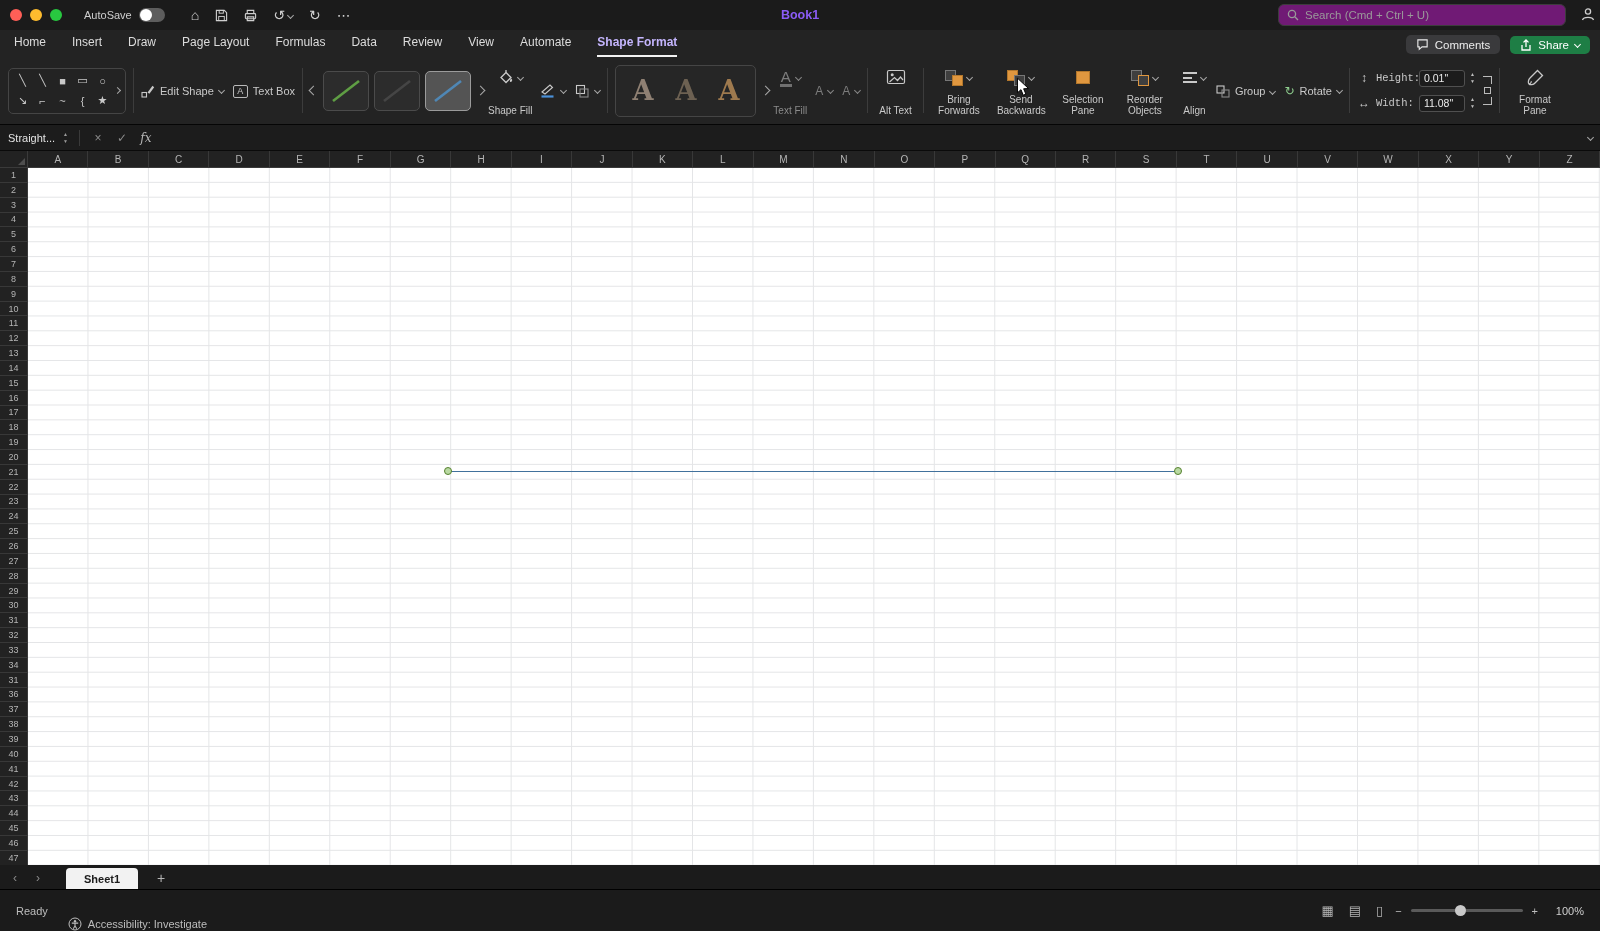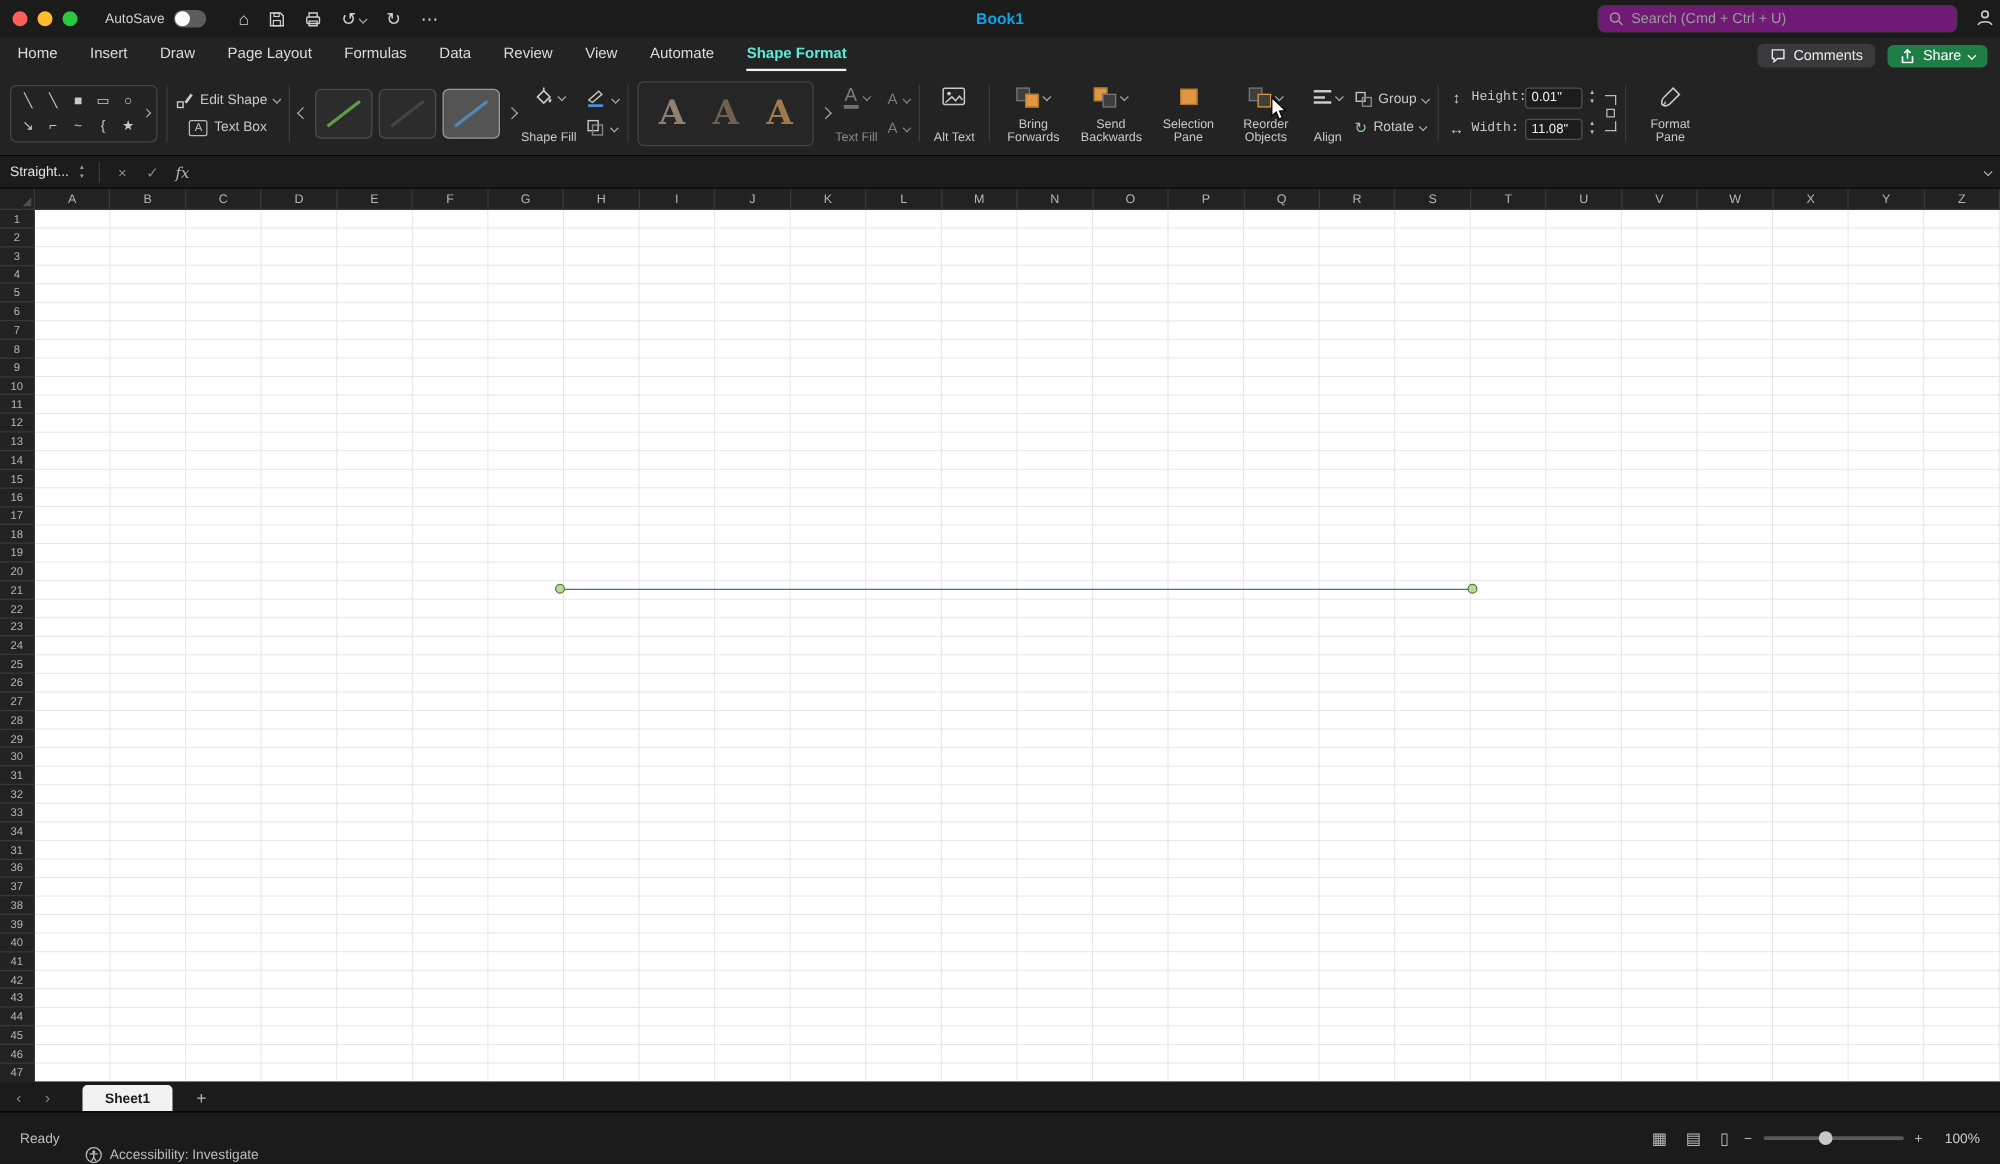--- a/index.html
+++ b/index.html
@@ -12,49 +12,49 @@
   .titlebar { flex:0 0 30px; background:#1b1b1b; display:flex; align-items:center; padding:0 10px; position:relative; }
   .traffic { display:flex; gap:8px; margin-right:22px; }
   .tl { width:12px; height:12px; border-radius:50%; }
   .tl.red { background:#ff5f57; } .tl.yellow { background:#febc2e; } .tl.green { background:#28c840; }
   .autosave { display:flex; align-items:center; gap:7px; margin-right:26px; }
   .as-label { font-size:11px; color:#cfcfcf; }
   .toggle { width:26px; height:14px; border-radius:7px; background:#5d5d5d; position:relative; display:inline-block; }
   .knob { position:absolute; left:1px; top:1px; width:12px; height:12px; border-radius:50%; background:#fff; }
   .qat { display:flex; align-items:center; gap:16px; font-size:14px; color:#d0d0d0; }
   .qbtn { display:flex; align-items:center; gap:3px; }
-  .doc-title { position:absolute; left:50%; top:50%; transform:translate(-50%,-50%); font-size:12.5px; color:#0ea5e9; font-weight:600; }
+  .doc-title { position:absolute; left:50%; top:50%; transform:translate(-50%,-50%); font-size:12.5px; color:#8b5cf6; font-weight:600; }
   .search { position:absolute; right:34px; top:4px; width:288px; height:22px; background:#701a75; border:1px solid #3d3d3d;
             border-radius:6px; display:flex; align-items:center; padding:0 8px; gap:6px; font-size:11.5px; color:#9a9a9a; }
   .account { position:absolute; right:4px; top:6px; }
 
   
   .tabbar { flex:0 0 27px; background:#232323; display:flex; align-items:flex-end; padding:0 14px; gap:26px; position:relative; }
   .rtab { font-size:12px; color:#dcdcdc; padding:5px 0 6px; white-space:nowrap; }
-  .rtab.active { font-weight:bold; color:#5eead4; border-bottom:2px solid #f2f2f2; }
+  .rtab.active { font-weight:bold; color:#c4b5fd; border-bottom:2px solid #f2f2f2; }
   .tabbar-right { position:absolute; right:10px; bottom:3px; display:flex; gap:10px; align-items:center; }
   .comments-btn { display:flex; gap:6px; align-items:center; background:#3a3a3c; border-radius:5px; padding:3px 10px; font-size:11.5px; color:#ececec; }
   .share-btn { display:flex; gap:6px; align-items:center; background:#1e7e45; border-radius:5px; padding:3px 10px; font-size:11.5px; color:#fff; }
 
   
   .ribbon { flex:0 0 68px; background:#232323; border-bottom:1px solid #050505; display:flex; align-items:center; padding:4px 8px; position:relative; }
   .rsep { width:1px; align-self:stretch; margin:7px 7px; background:#3c3c3c; flex:0 0 1px; }
   .rgroup { display:flex; align-items:center; }
   .chev { width:5px; height:5px; border-right:1.4px solid #a8a8a8; border-bottom:1.4px solid #a8a8a8;
           transform:rotate(45deg); display:inline-block; flex:0 0 auto; }
   .chev.big { width:7px; height:7px; }
   .chev.lft { transform:rotate(135deg); }
   .chev.rgt { transform:rotate(-45deg); }
 
   .ishapes { border:1px solid #454545; border-radius:5px; padding:4px 5px; display:flex; align-items:center; gap:4px; }
   .ishape-rows { display:flex; flex-direction:column; gap:4px; }
   .ishape-row { display:flex; gap:3px; }
   .ishape { width:17px; height:16px; display:flex; align-items:center; justify-content:center; font-size:11px; color:#c9c9c9; }
 
-  .col2 { display:flex; flex-direction:column; gap:9px; }
+  .col2 { display:flex; flex-direction:row; gap:9px;align-items:flex-end; }
   .smallbtn { display:flex; align-items:center; gap:5px; font-size:11px; color:#c9c9c9; white-space:nowrap; }
   .tb-icon { width:15px; height:13px; border:1px solid #b9b9b9; font-size:9px; display:flex; align-items:center;
              justify-content:center; color:#c9c9c9; border-radius:2px; }
 
   .gallery { display:flex; align-items:center; gap:6px; }
   .swatchwrap { display:flex; gap:5px; }
   .swatch { width:46px; height:40px; border-radius:5px; border:1px solid #4b4b4b; background:#2c2c2c; }
   .swatch.selected { background:#545454; border-color:#9b9b9b; }
 
   .tallbtn { display:flex; flex-direction:column; align-items:center; justify-content:space-between;

